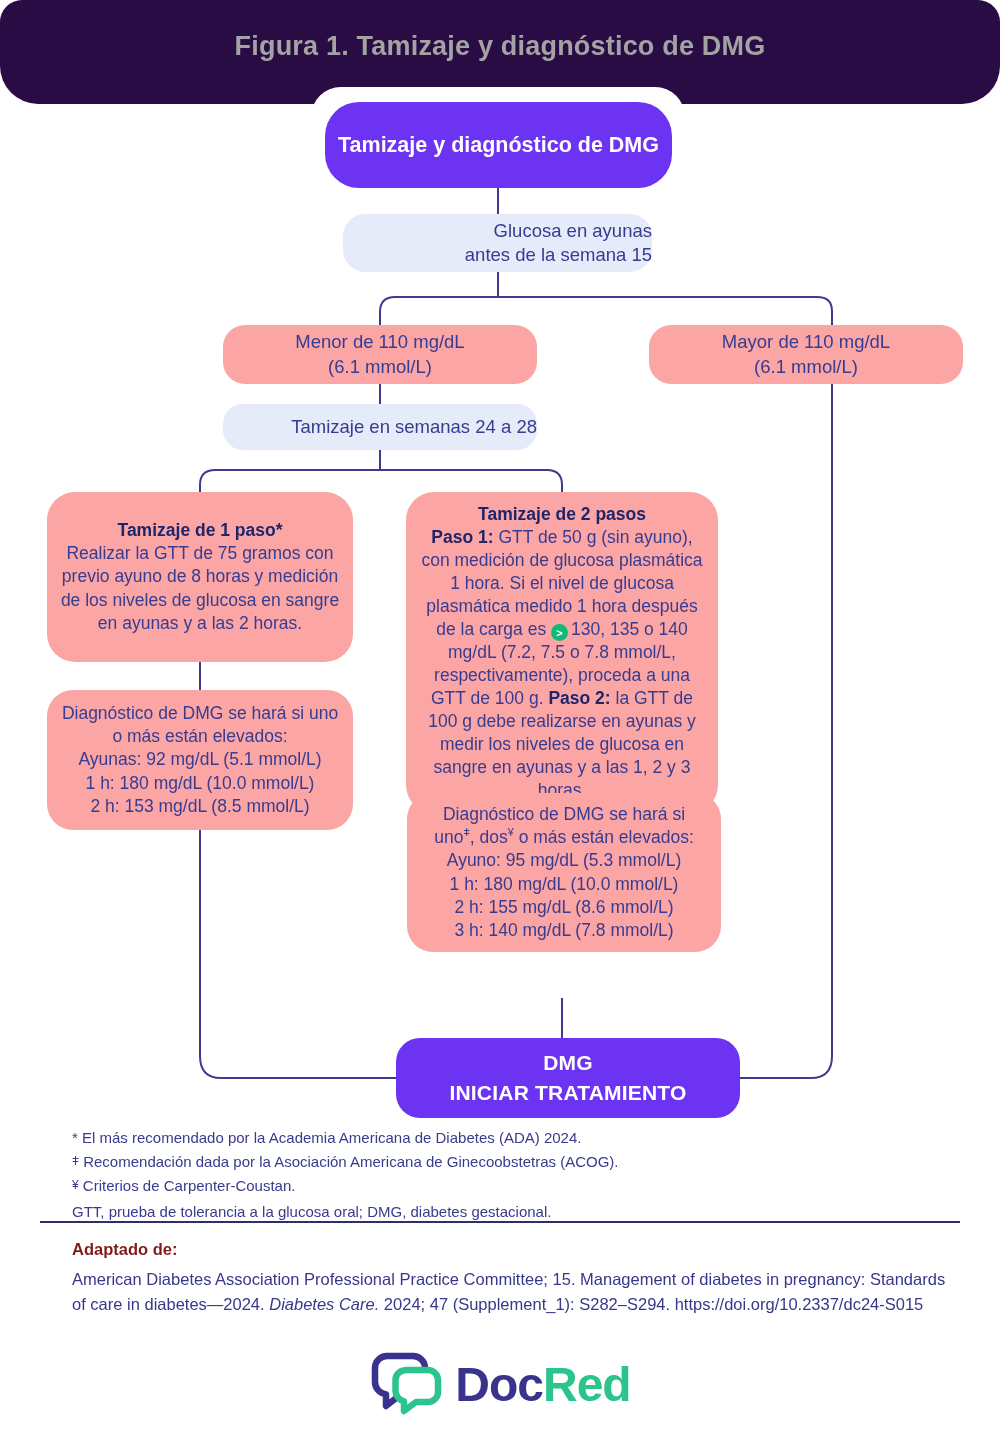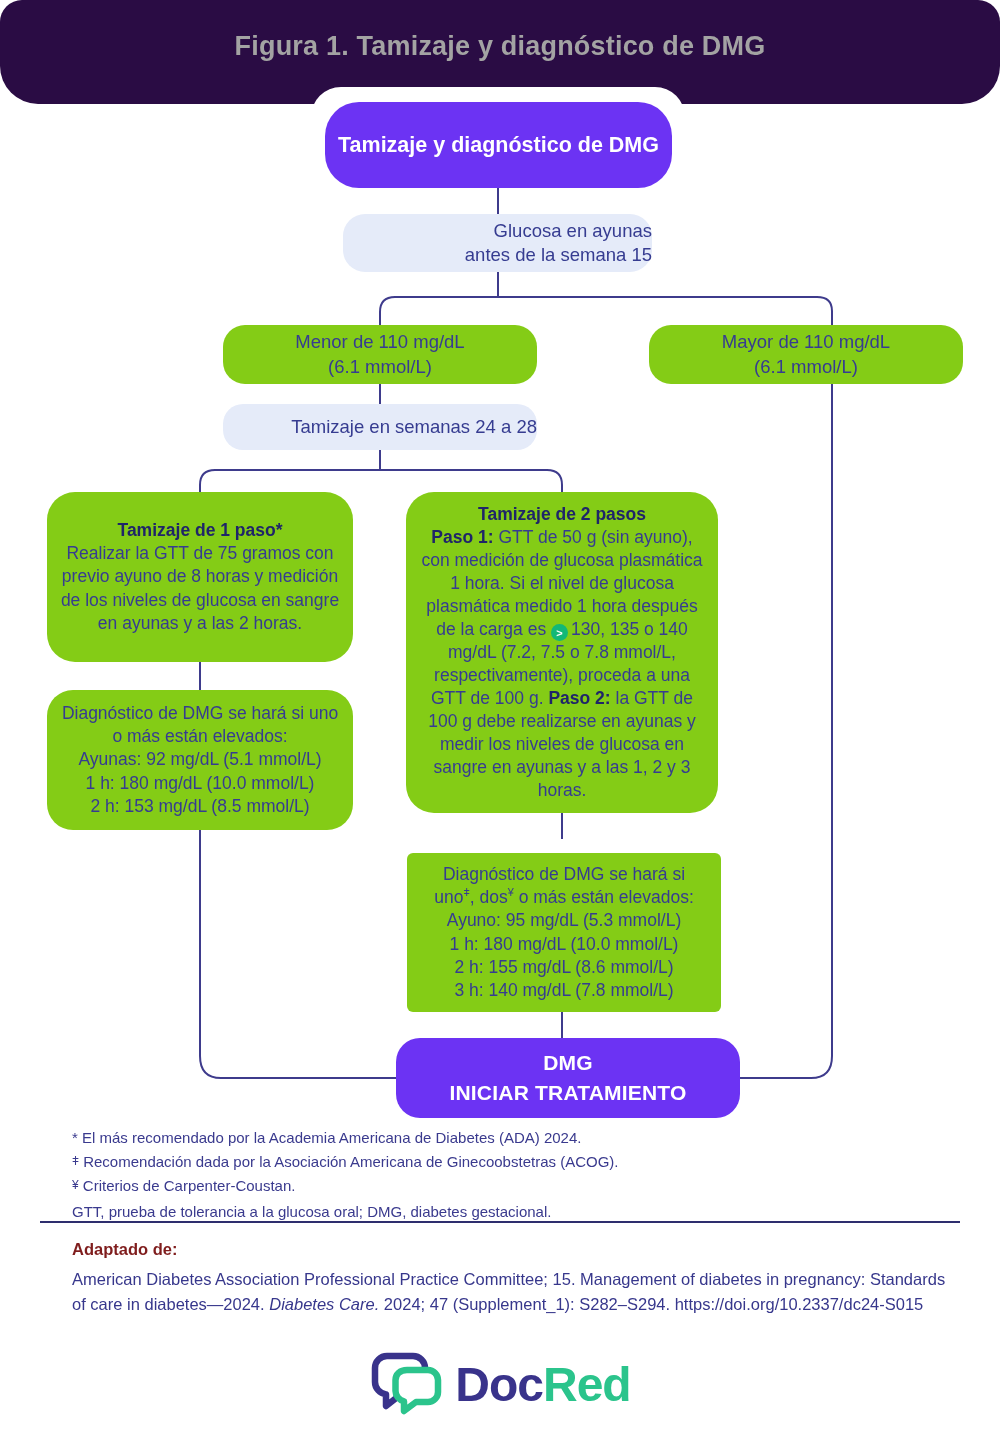--- a/index.html
+++ b/index.html
@@ -24,33 +24,33 @@
   .connectors { position:absolute; left:0; top:0; }
   .connectors path { stroke:#3E3B8C; stroke-width:2; fill:none; }
 
   
   .node {
     position:absolute; box-sizing:border-box;
     display:flex; flex-direction:column; align-items:center; justify-content:center;
     text-align:center; color:#363C91;
   }
   .purple { background:#6C33F3; color:#ffffff; font-weight:bold; }
-  .blue { background:#84cc16; }
+  .blue { background:#fca5a5; }
   .lavender { background:#E5EBF9;align-items:flex-end; }
 
   .root    { left:325px; top:102px; width:347px; height:86px; border-radius:34px; font-size:21.5px; }
   .fasting { left:343px; top:214px; width:309px; height:58px; border-radius:22px; font-size:18.5px; line-height:1.3; }
   .lower   { left:223px; top:325px; width:314px; height:59px; border-radius:22px; font-size:18.5px; line-height:1.3; }
   .higher  { left:649px; top:325px; width:314px; height:59px; border-radius:22px; font-size:18.5px; line-height:1.3; }
   .weeks   { left:223px; top:404px; width:314px; height:46px; border-radius:20px; font-size:18.5px; }
 
   .onestep    { left:47px;  top:492px; width:306px; height:170px; border-radius:28px; font-size:17.5px; line-height:1.32; padding:10px 4px; }
   .onestep-dx { left:47px;  top:690px; width:306px; height:140px; border-radius:26px; font-size:17.5px; line-height:1.32; padding:8px 14px; }
   .twostep    { left:406px; top:492px; width:312px; height:321px; border-radius:28px; font-size:17.5px; line-height:1.315; padding:8px 11px; }
-  .twostep-dx { left:407px; top:853px; width:314px; height:159px; border-radius:6px; font-size:17.5px; line-height:1.32; padding:8px 10px; }
+  .twostep-dx { left:407px; top:793px; width:314px; height:159px; border-radius:26px; font-size:17.5px; line-height:1.32; padding:8px 10px; }
   .outcome    { left:396px; top:1038px; width:344px; height:80px; border-radius:24px; font-size:21px; line-height:1.45; letter-spacing:.2px; }
 
   .node p { margin:0; }
   .box-title, .node b { font-weight:bold; color:#1F2569; }
 
   .geq-badge {
     display:inline-flex; width:17px; height:17px; border-radius:50%;
     background:#12B877; color:#ffffff; align-items:center; justify-content:center;
     font-size:11px; font-weight:bold; vertical-align:-2px; margin-right:3px;
   }

